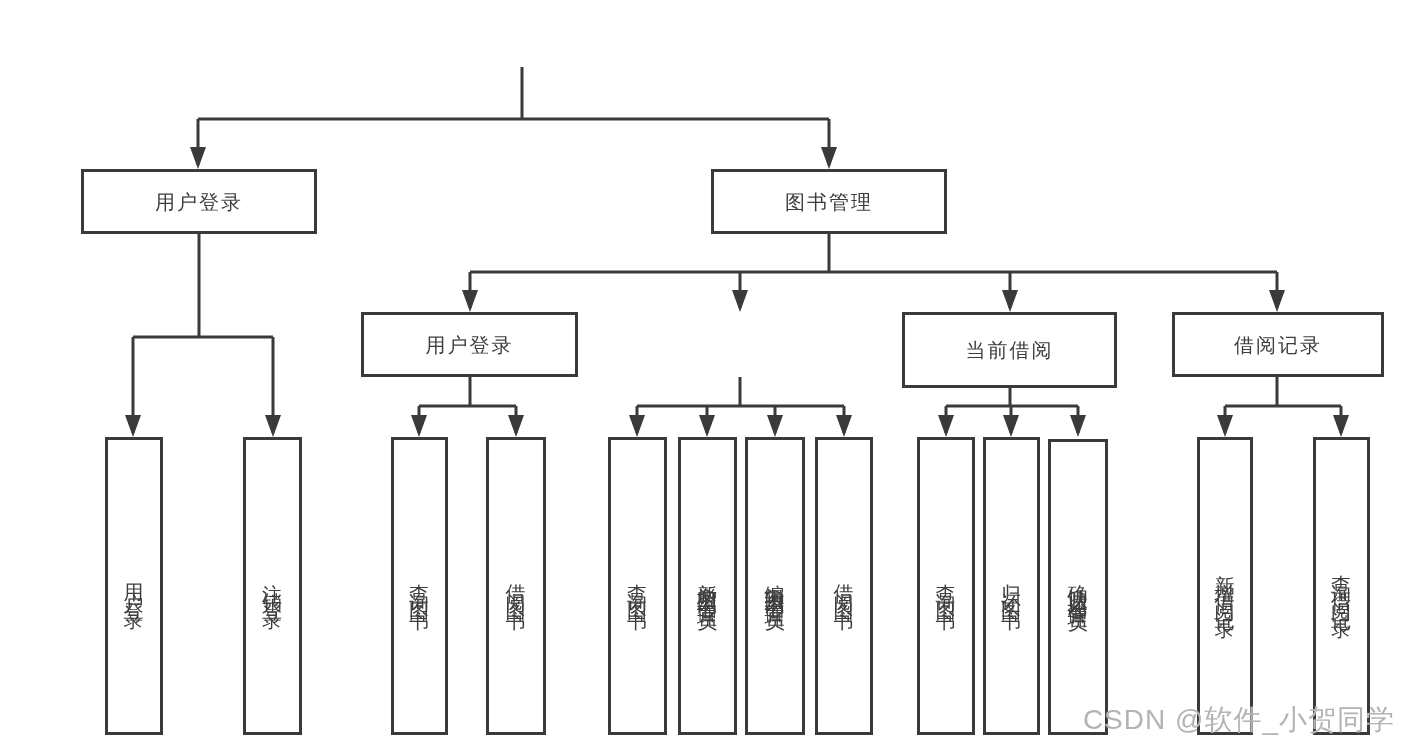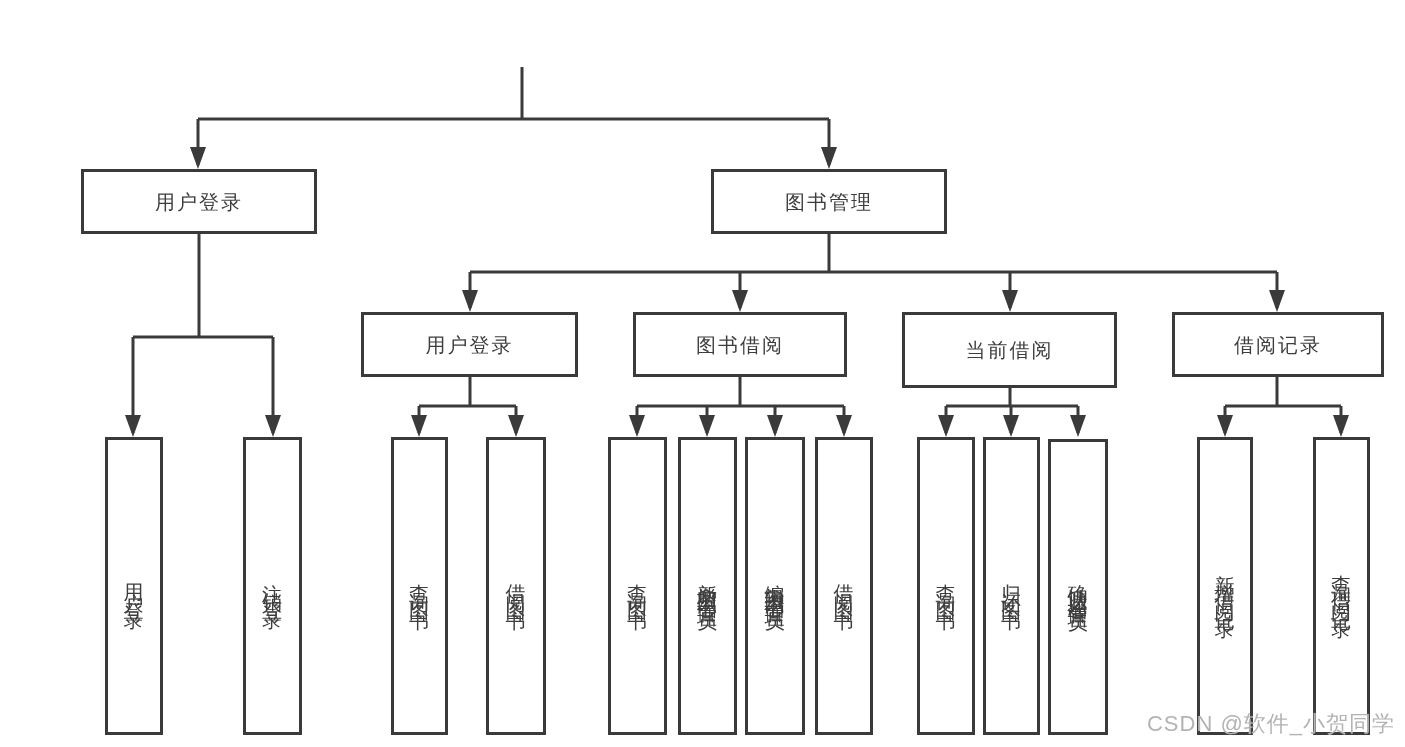--- a/index.html
+++ b/index.html
@@ -41,21 +41,21 @@
     letter-spacing:9px;
     white-space:normal;
   }
   .node.v.tight .lbl{
     letter-spacing:4px;
   }
   .watermark{
     position:absolute;
     right:10px;bottom:8px;
     z-index:3;
-    font-size:22px;
+    font-size:28px;
     letter-spacing:1px;
     color:var(--watermark);
     text-shadow:0 0 1px rgba(255,255,255,.6);
     pointer-events:none;
   }
 </style>
 </head>
 <body>
 
 <div class="canvas">
@@ -100,23 +100,20 @@
   <div class="node h" style="left:81px;top:169px;width:236px;height:65px">
     <span class="lbl">用户登录</span>
   </div>
   <div class="node h" style="left:711px;top:169px;width:236px;height:65px">
     <span class="lbl">图书管理</span>
   </div>
 
   <div class="node h" style="left:361px;top:312px;width:217px;height:65px">
     <span class="lbl">用户登录</span>
   </div>
-  <div class="node h" style="left:633px;top:312px;width:214px;height:65px">
-    <span class="lbl">图书借阅</span>
-  </div>
   <div class="node h" style="left:902px;top:312px;width:215px;height:76px">
     <span class="lbl">当前借阅</span>
   </div>
   <div class="node h" style="left:1172px;top:312px;width:212px;height:65px">
     <span class="lbl">借阅记录</span>
   </div>
 
   <div class="node v" style="left:105px;top:437px;width:58px;height:298px">
     <span class="lbl">用户登录</span>
   </div>

